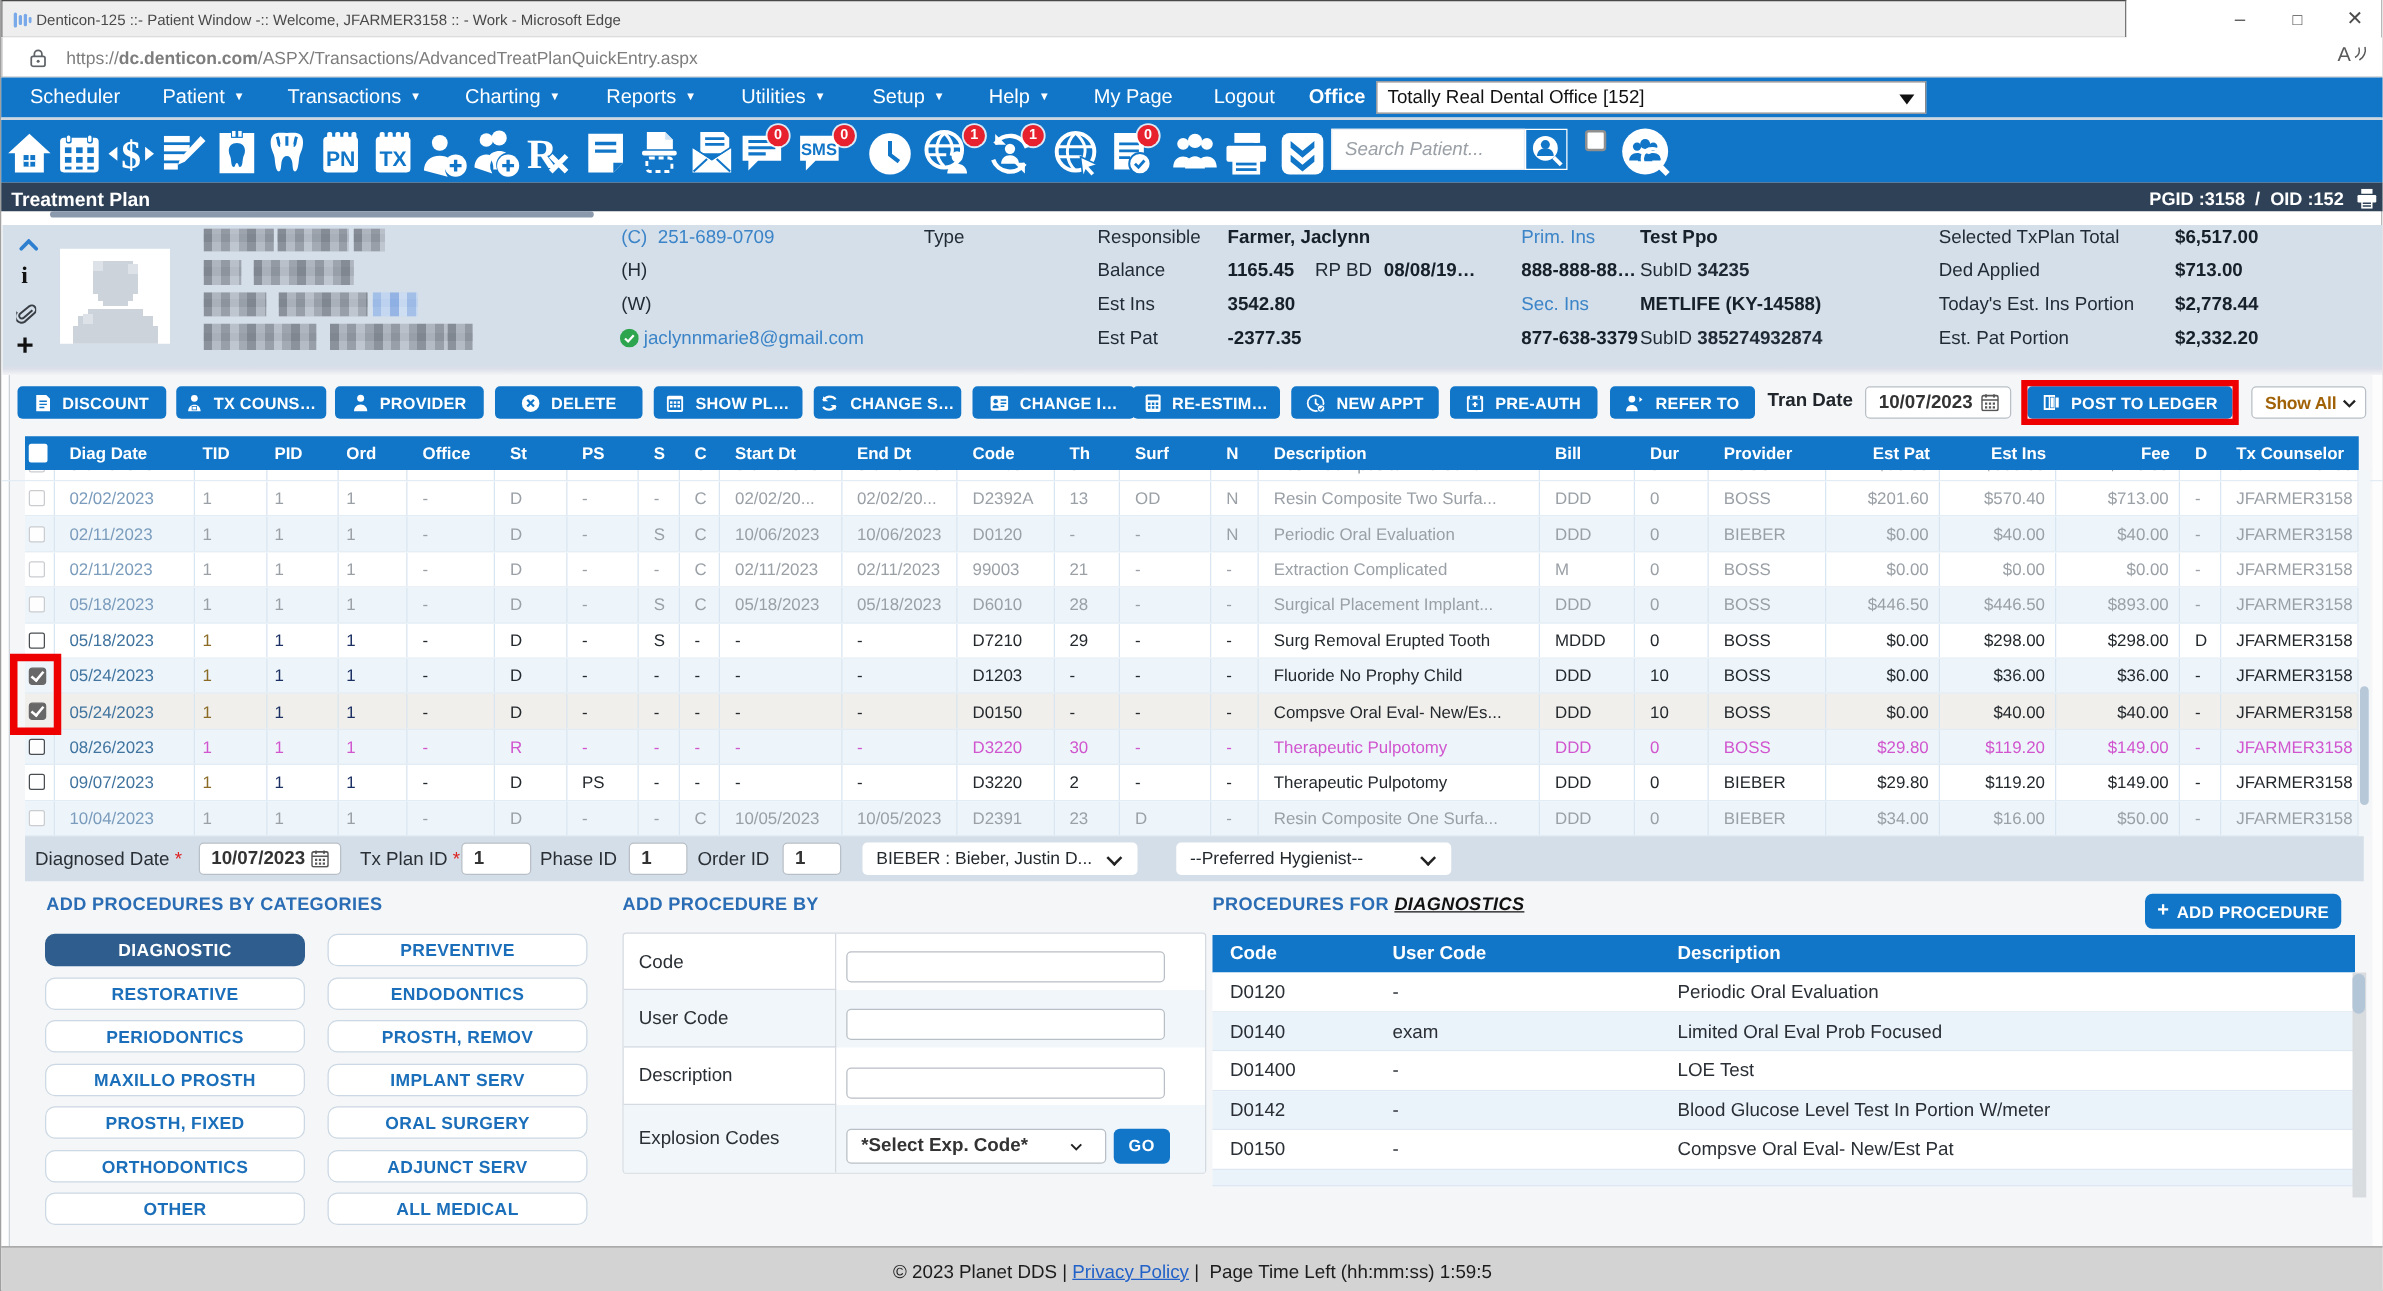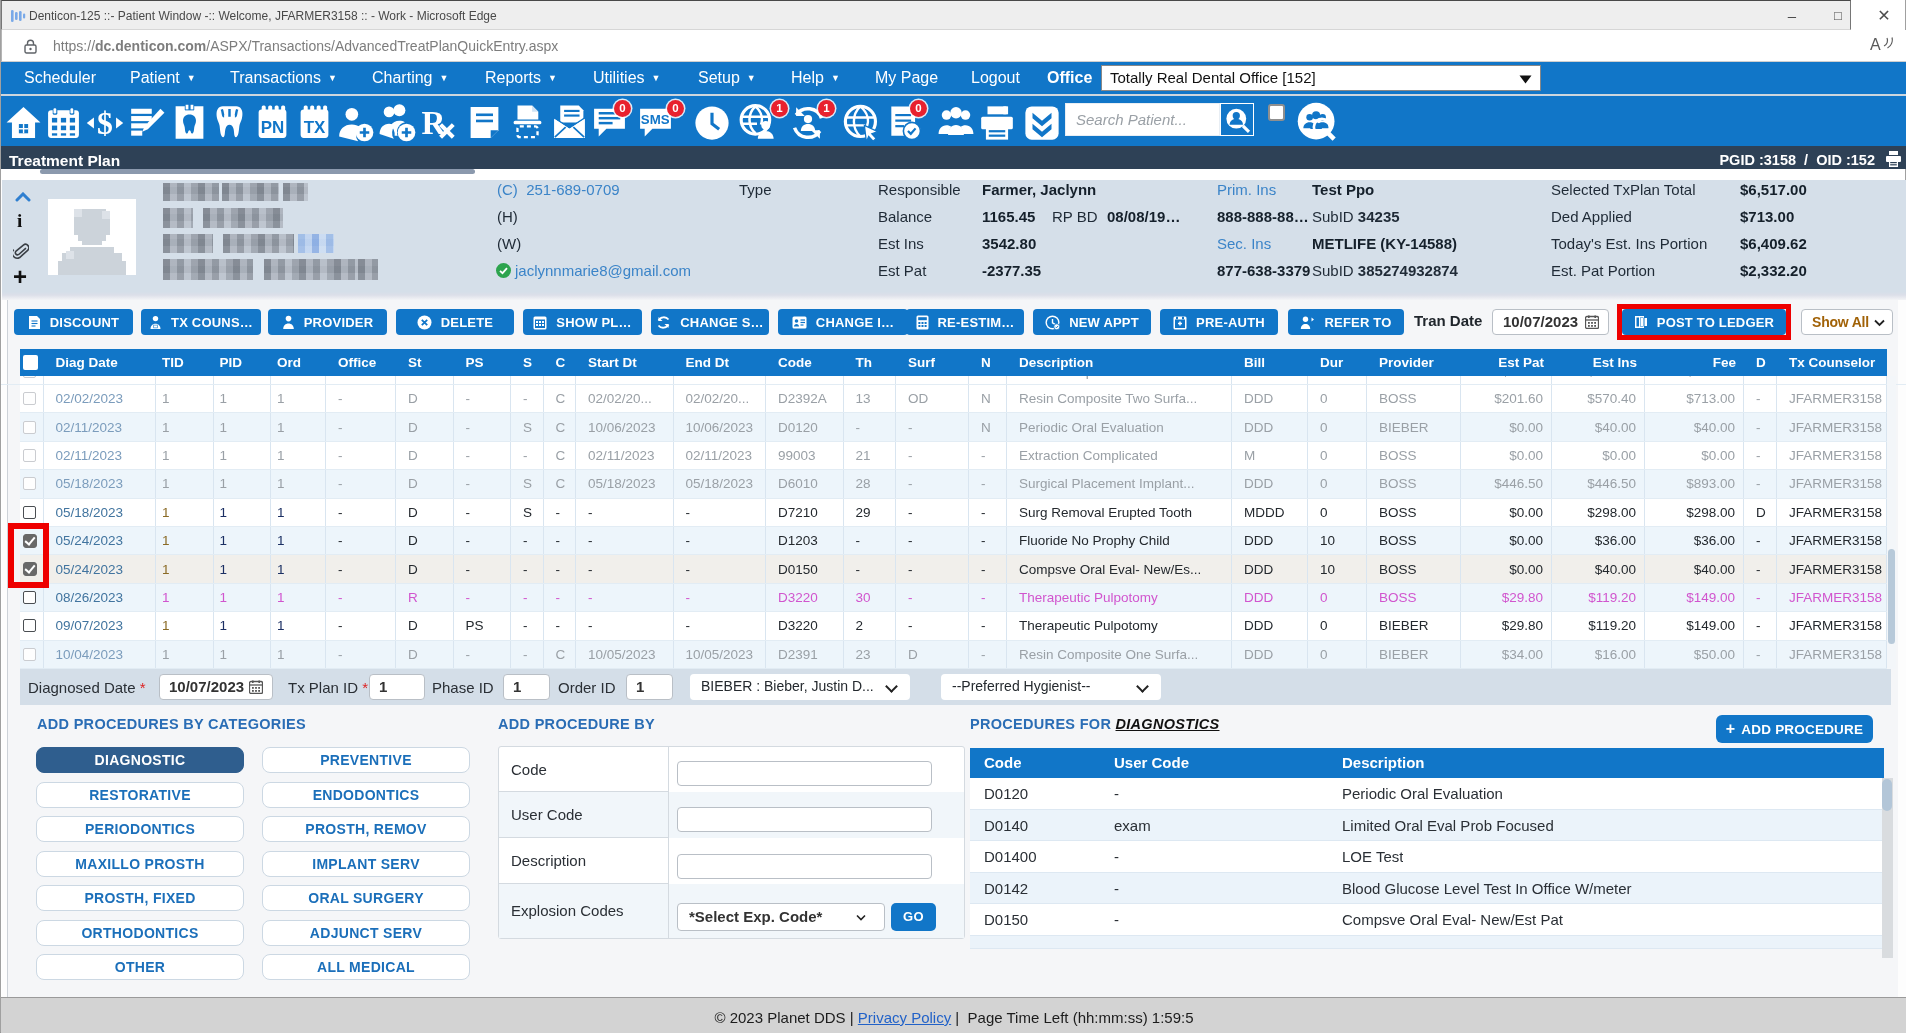--- a/index.html
+++ b/index.html
@@ -2,21 +2,21 @@
 <html><head>
 <meta charset="utf-8">
 <style>
 * { margin:0; padding:0; box-sizing:border-box; }
 html,body { width:1906px; height:1033px; overflow:hidden; }
 body { font-family:"Liberation Sans", sans-serif; }
 #app { position:relative; width:1906px; height:1033px; background:#fff; border-left:1px solid #a0a0a0; border-right:1px solid #a0a0a0; border-bottom:1px solid #8c8c8c; }
 .abs { position:absolute; }
 
 
-#titlebar { position:absolute; left:0; top:0; width:1850px; height:30px; background:#eeeeee; border-top:1px solid #484848; border-left:1px solid #767676; border-right:1px solid #767676; border-bottom:1px solid #d6d6d6; }
+#titlebar { position:absolute; left:0; top:0; width:1700px; height:30px; background:#eeeeee; border-top:1px solid #484848; border-left:1px solid #767676; border-right:1px solid #767676; border-bottom:1px solid #d6d6d6; }
 #titletext { position:absolute; left:27px; top:8px; font-size:12px; color:#494949; }
 #urlbar { position:absolute; left:0; top:30px; width:1906px; height:32px; background:#ffffff; border-left:1px solid #b5b5b5; border-right:1px solid #b5b5b5; border-bottom:1px solid #cfcfcf; }
 #urltext2 { position:absolute; left:51px; top:8px; font-size:14px; color:#7d7d7d; }
 .winbtn { position:absolute; top:0; width:16px; height:30px; color:#4d4d4d; font-size:15px; text-align:center; line-height:30px; }
 
 
 #navbar { position:absolute; left:0; top:62px; width:1906px; height:32px; background:#1176c8; }
 .navitem { position:absolute; top:7px; color:#ffffff; font-size:16px; white-space:nowrap; }
 .navitem .car { font-size:9px; vertical-align:2px; margin-left:7px; }
 #officesel { position:absolute; left:1100px; top:3px; width:440px; height:26px; background:#fff; border:1px solid #888; font-size:15px; color:#111; line-height:24px; padding-left:8px; }
@@ -469,21 +469,21 @@
 <div class="pi b" style="left:1311px;top:181px">Test Ppo</div>
 <div class="pi" style="left:1311px;top:208px">SubID <b>34235</b></div>
 <div class="pi b" style="left:1311px;top:235px">METLIFE (KY-14588)</div>
 <div class="pi" style="left:1311px;top:262px">SubID <b>385274932874</b></div>
 <div class="pi" style="left:1550px;top:181px">Selected TxPlan Total</div>
 <div class="pi" style="left:1550px;top:208px">Ded Applied</div>
 <div class="pi" style="left:1550px;top:235px">Today's Est. Ins Portion</div>
 <div class="pi" style="left:1550px;top:262px">Est. Pat Portion</div>
 <div class="pi b" style="left:1739px;top:181px">$6,517.00</div>
 <div class="pi b" style="left:1739px;top:208px">$713.00</div>
-<div class="pi b" style="left:1739px;top:235px">$6,409.62</div>
+<div class="pi b" style="left:1739px;top:235px">$2,778.44</div>
 <div class="pi b" style="left:1739px;top:262px">$2,332.20</div>
 
 <div id="leftgutter"></div>
 <div id="rightgutter"></div>
 <div id="contentbg"></div>
 
 <div class="actbtn" style="left:13px;width:119px"><svg width="13" height="15" viewBox="0 0 13 15">
         <path d="M1 1h8l3 3v10H1z" fill="#fff"></path>
         <g stroke="#1176c8" stroke-width="1.1">
           <line x1="3.5" y1="6" x2="9.5" y2="6"></line>
@@ -1030,21 +1030,21 @@
         <div class="pc3">Limited Oral Eval Prob Focused</div>
       </div>
   <div class="prow">
         <div class="pc1">D01400</div>
         <div class="pc2">-</div>
         <div class="pc3">LOE Test</div>
       </div>
   <div class="prow alt">
         <div class="pc1">D0142</div>
         <div class="pc2">-</div>
-        <div class="pc3">Blood Glucose Level Test In Office W/meter</div>
+        <div class="pc3">Blood Glucose Level Test In Portion W/meter</div>
       </div>
   <div class="prow">
         <div class="pc1">D0150</div>
         <div class="pc2">-</div>
         <div class="pc3">Compsve Oral Eval- New/Est Pat</div>
       </div>
   <div class="prow alt" style="height:13px">
         <div class="pc1"></div>
         <div class="pc2"></div>
         <div class="pc3"></div>

